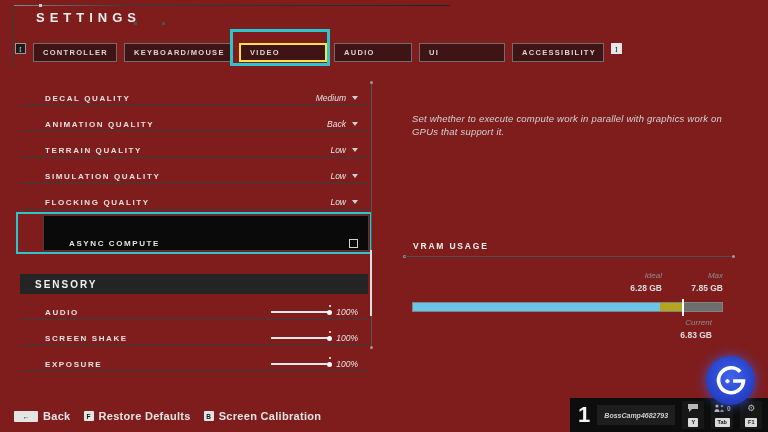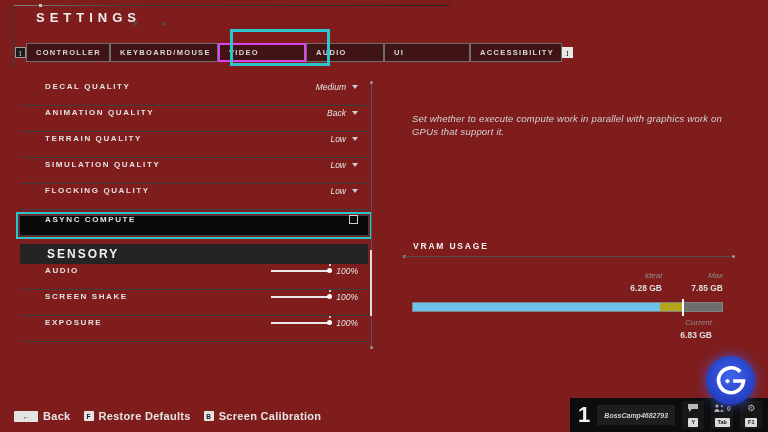--- a/index.html
+++ b/index.html
@@ -14,50 +14,50 @@
   .frame-h { left:13px; top:5px; width:437px; height:1px;
     background:linear-gradient(90deg,#888 0%,#3c3c3c 25%,#242424 100%); }
   .frame-v { left:13px; top:5px; width:1px; height:62px; background:#3a3a3a; }
   .frame-dot { left:39px; top:4px; width:3px; height:3px; background:#c9c9c9; }
 
   .page-title { left:36px; top:10px; font-size:13px; font-weight:bold;
     letter-spacing:5px; color:#ededed; }
   .title-dot { width:3px; height:3px; background:#4f4f4f; top:22px; }
 
   
-  .tabs { left:15px; top:43px; display:flex; align-items:center; }
+  .tabs { left:15px; top:43px; display:flex; gap:7px; align-items:flex-start; }
   .key-chip { width:11px; height:11px; border:1px solid #9a9a9a; background:#1b1b1b;
     color:#cfcfcf; font-size:5.5px; font-weight:bold; display:flex;
     align-items:center; justify-content:center; }
   .key-chip.light { background:#e8e8e8; color:#161616; border-color:#e8e8e8; }
   .tab { height:19px; border:1px solid #6e6e6e; background:rgba(12,12,12,.55);
     display:flex; align-items:center; padding-left:9px; font-size:7.5px;
     font-weight:bold; letter-spacing:1.3px; color:#d8d8d8; }
-  .tab.active { border:2px solid #d946ef; }
+  .tab.active { border:2px solid #fde047; }
   .t-controller{width:84px}.t-kbm{width:108px}.t-video{width:88px}
   .t-audio{width:78px}.t-ui{width:86px}.t-access{width:92px}
   .video-annotation { left:230px; top:29px; width:100px; height:37px;
     border:3px solid #2cc5cd; z-index:5; pointer-events:none; }
 
   
   .panel { left:20px; top:80px; width:348px; }
   .row { height:26px; display:flex; justify-content:space-between;
-    align-items:center; border-bottom:1px solid #3c3c3c;
-    padding:0 10px 12px 25px; }
+    align-items:flex-end; border-bottom:1px solid #3c3c3c;
+    padding:0 10px 2px 25px; }
   .row-label { font-size:8px; font-weight:bold; letter-spacing:1.6px; color:#e2e2e2; }
   .row-value { display:flex; align-items:center; gap:6px; }
   .value-text { font-size:8.5px; font-style:italic; color:#e2e2e2; }
   .caret { width:0; height:0; border-left:3.5px solid transparent;
     border-right:3.5px solid transparent; border-top:4px solid #cfcfcf; }
   .async-wrap { border:2px solid #2cc5cd; margin:2px -4px; padding:1px; }
-  .async-row { height:21px; border:1px solid #3e3e3e; background:#0a0a0a;
-    border-bottom:1px solid #3e3e3e; }
+  .async-row { height:36px; border:1px solid #3e3e3e; background:#0a0a0a;
+    border-bottom:1px solid #3e3e3e;margin-left:24px; }
   .checkbox { width:9px; height:9px; border:1px solid #d2d2d2; background:transparent; }
-  .section-header { height:20px; background:#242424; margin-top:5px;
-    display:flex; align-items:center; padding-left:27px; font-size:12px;
+  .section-header { height:20px; background:#242424; margin-top:20px;
+    display:flex; align-items:center; padding-left:15px; font-size:10px;
     font-weight:bold; letter-spacing:2px; color:#f0f0f0; }
   .slider { display:flex; align-items:center; gap:7px; }
   .slider-track { position:relative; width:58px; height:2px; background:#e8e8e8; }
   .slider-thumb { position:absolute; top:-1.5px; width:5px; height:5px;
     border-radius:50%; background:#fff; margin-left:-2px; }
   .slider-tick { position:absolute; top:-6px; width:2px; height:2px;
     border-radius:50%; background:#fff; margin-left:-0.5px; }
 
   
   .scroll-track { left:371px; top:84px; width:1px; height:262px; background:#545454; }

